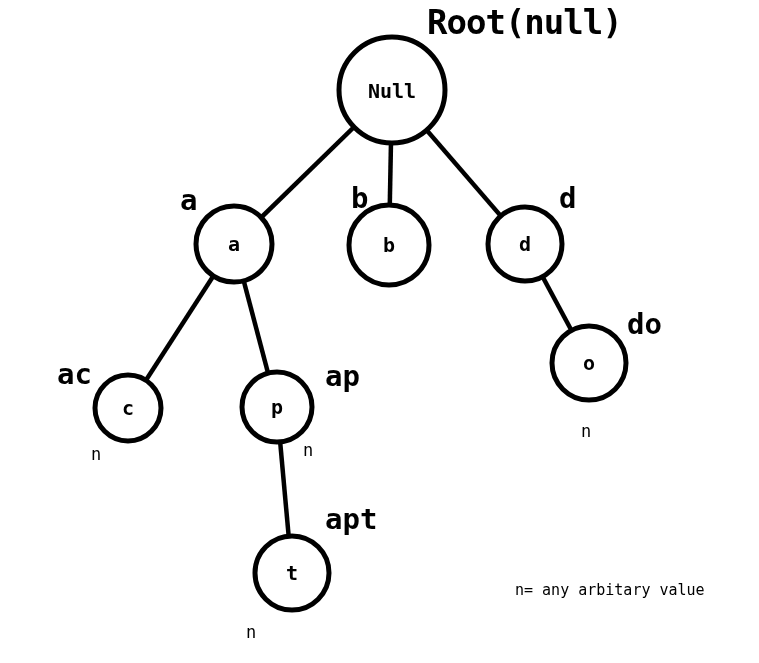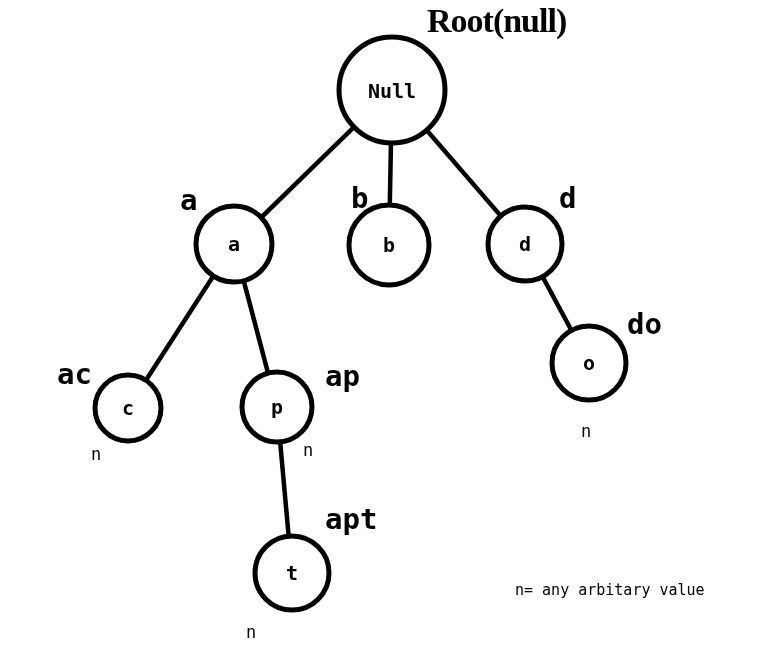--- a/index.html
+++ b/index.html
@@ -17,21 +17,20 @@
   }
   .diagram-title {
     position: absolute;
     left: 427px;
     top: 2px;
     font-size: 34px;
     font-weight: bold;
     color: #000000;
     letter-spacing: -1px;
     white-space: nowrap;
-    font-family: Liberation Serif, serif;
   }
   .legend-note {
     position: absolute;
     left: 515px;
     top: 581px;
     font-size: 15px;
     font-weight: normal;
     color: #000000;
     white-space: nowrap;
     text-align: center;

